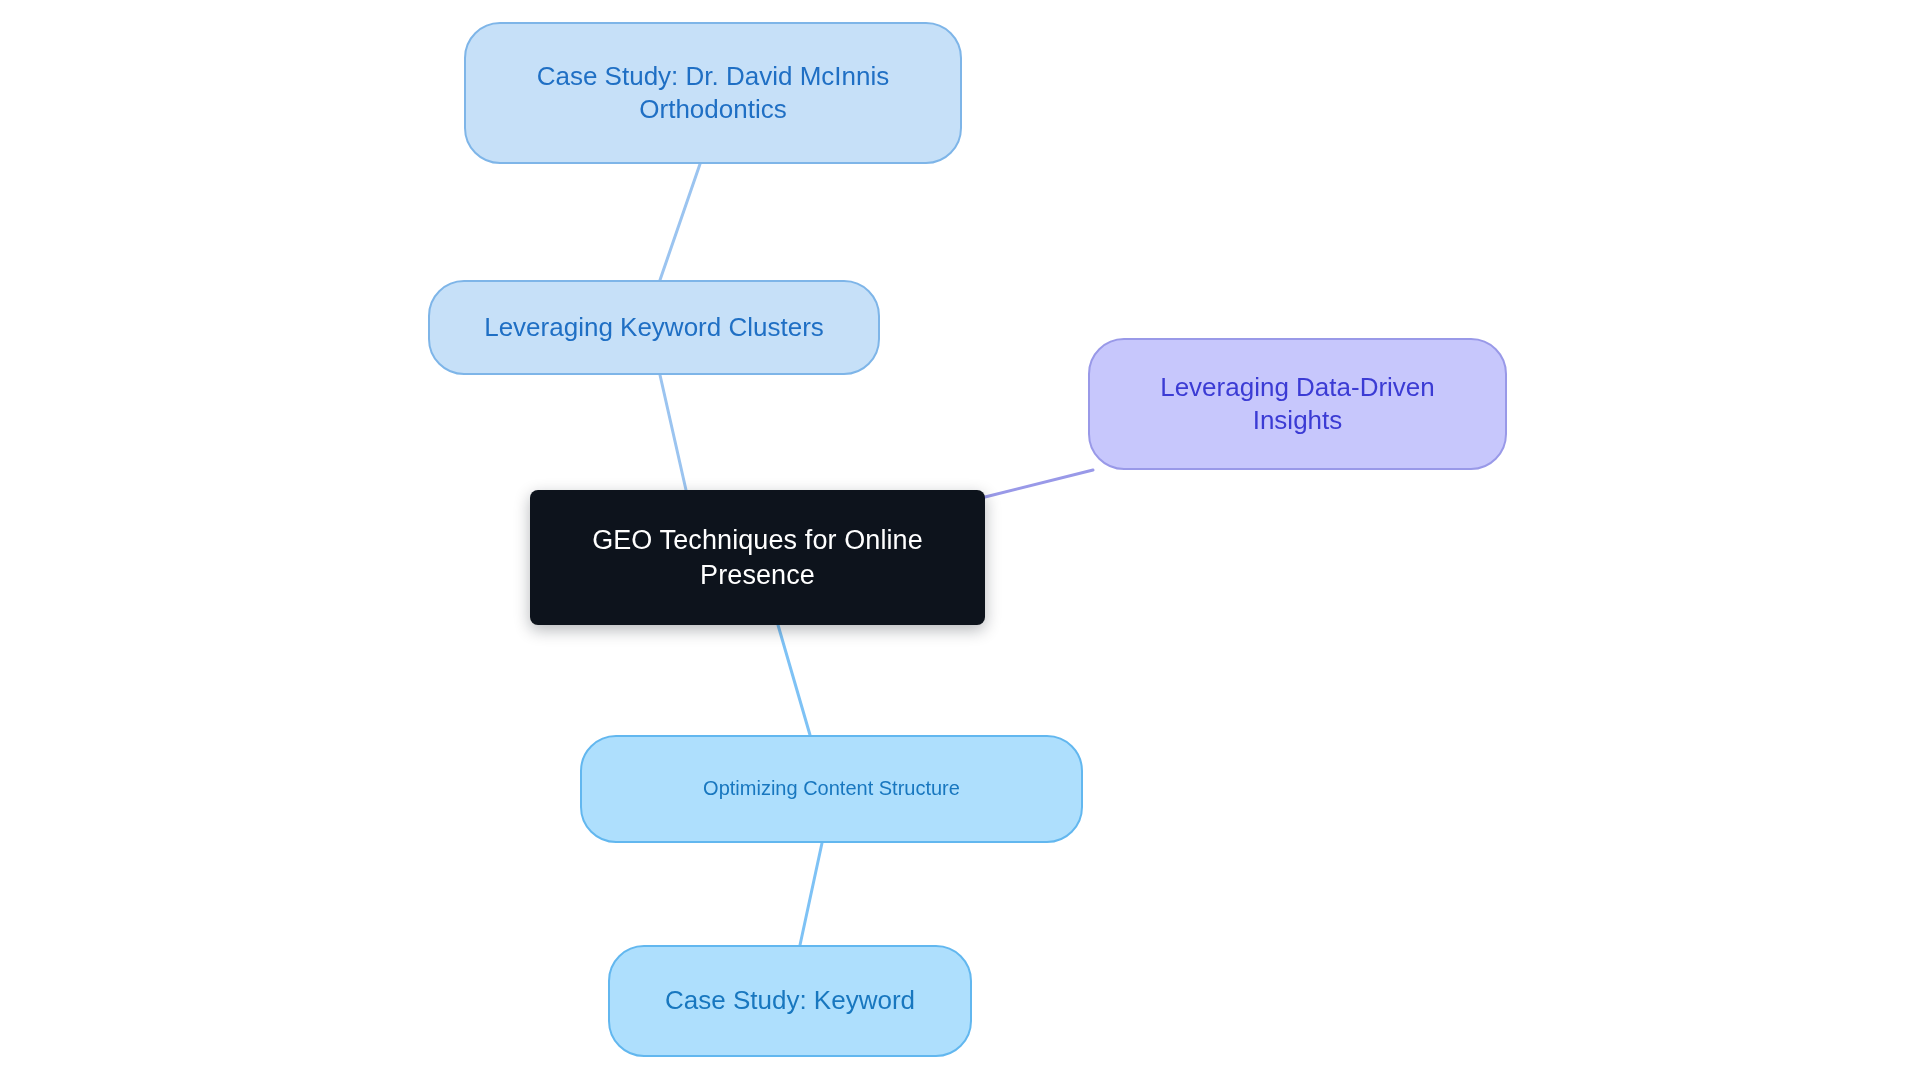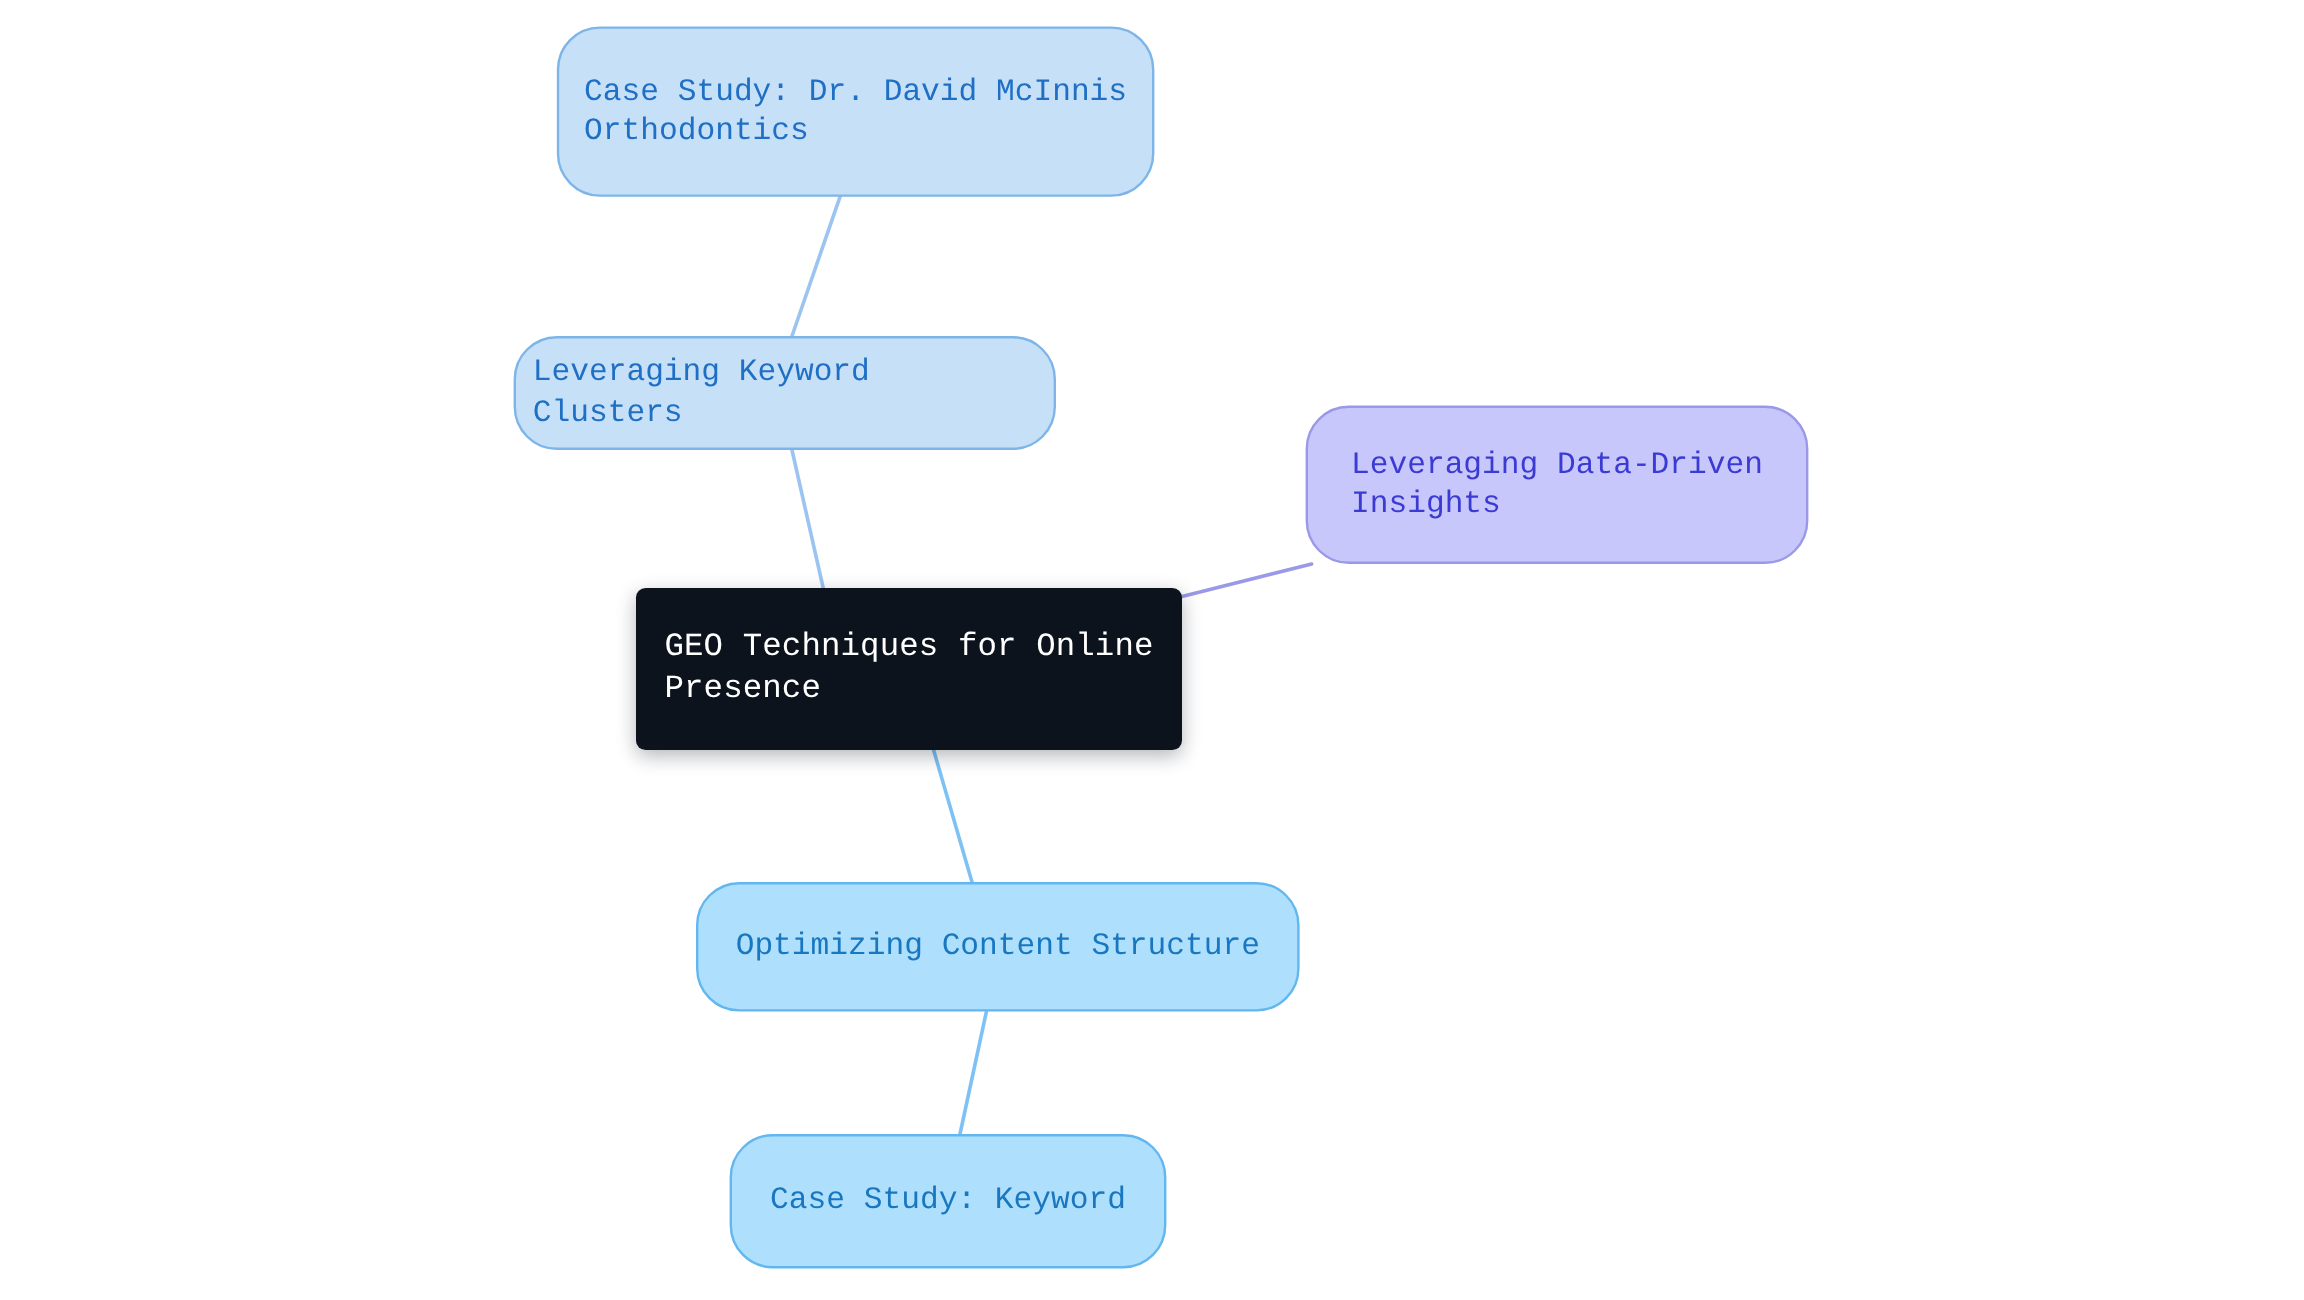--- a/index.html
+++ b/index.html
@@ -28,27 +28,27 @@
     width: 1920px;
     height: 1083px;
     pointer-events: none;
   }
   .node {
     position: absolute;
     box-sizing: border-box;
     display: flex;
     align-items: center;
     justify-content: center;
+    text-align: center;
     border-style: solid;
     border-width: 2px;
     border-radius: 36px;
     line-height: 1.28;
     padding: 6px 14px;
     white-space: pre-line;
-    font-family: Liberation Mono, monospace;
   }
   .node-root {
     border-radius: 8px;
     border-width: 0;
     box-shadow: 0 5px 16px rgba(10, 16, 28, 0.30);
     letter-spacing: 0.1px;
   }
 </style>
 </head>
 <body style="background: rgb(255, 255, 255);">
@@ -61,15 +61,15 @@
       <path d="M 778 625 L 810 735" stroke="#7ec2f5" stroke-width="3" stroke-linecap="round" fill="none"></path>
       <path d="M 822 843 L 800 945" stroke="#7ec2f5" stroke-width="3" stroke-linecap="round" fill="none"></path>
     </svg>
 <div class="node node-root" style="left: 530px; top: 490px; width: 455px; height: 135px; background: rgb(13, 19, 28); color: rgb(255, 255, 255); border-color: rgb(13, 19, 28); font-size: 27px;"><span>GEO Techniques for Online
 Presence</span></div>
     <div class="node" style="left: 464px; top: 22px; width: 498px; height: 142px; background: rgb(198, 224, 248); color: rgb(31, 111, 196); border-color: rgb(126, 181, 232); font-size: 26px;"><span>Case Study: Dr. David McInnis
 Orthodontics</span></div>
     <div class="node" style="left: 428px; top: 280px; width: 452px; height: 95px; background: rgb(198, 224, 248); color: rgb(31, 111, 196); border-color: rgb(126, 181, 232); font-size: 26px;"><span>Leveraging Keyword Clusters</span></div>
     <div class="node" style="left: 1088px; top: 338px; width: 419px; height: 132px; background: rgb(199, 199, 252); color: rgb(59, 59, 212); border-color: rgb(153, 153, 232); font-size: 26px;"><span>Leveraging Data-Driven
 Insights</span></div>
-    <div class="node" style="left: 580px; top: 735px; width: 503px; height: 108px; background: rgb(174, 223, 253); color: rgb(24, 119, 191); border-color: rgb(98, 183, 239); font-size: 26px;"><span>Optimizing Content Structure</span></div>
+    <div class="node" style="left: 580px; top: 735px; width: 503px; height: 108px; background: rgb(174, 223, 253); color: rgb(24, 119, 191); border-color: rgb(98, 183, 239); font-size: 20px;"><span>Optimizing Content Structure</span></div>
     <div class="node" style="left: 608px; top: 945px; width: 364px; height: 112px; background: rgb(174, 223, 253); color: rgb(24, 119, 191); border-color: rgb(98, 183, 239); font-size: 26px;"><span>Case Study: Keyword</span></div>
   </div>
 
 </body></html>

